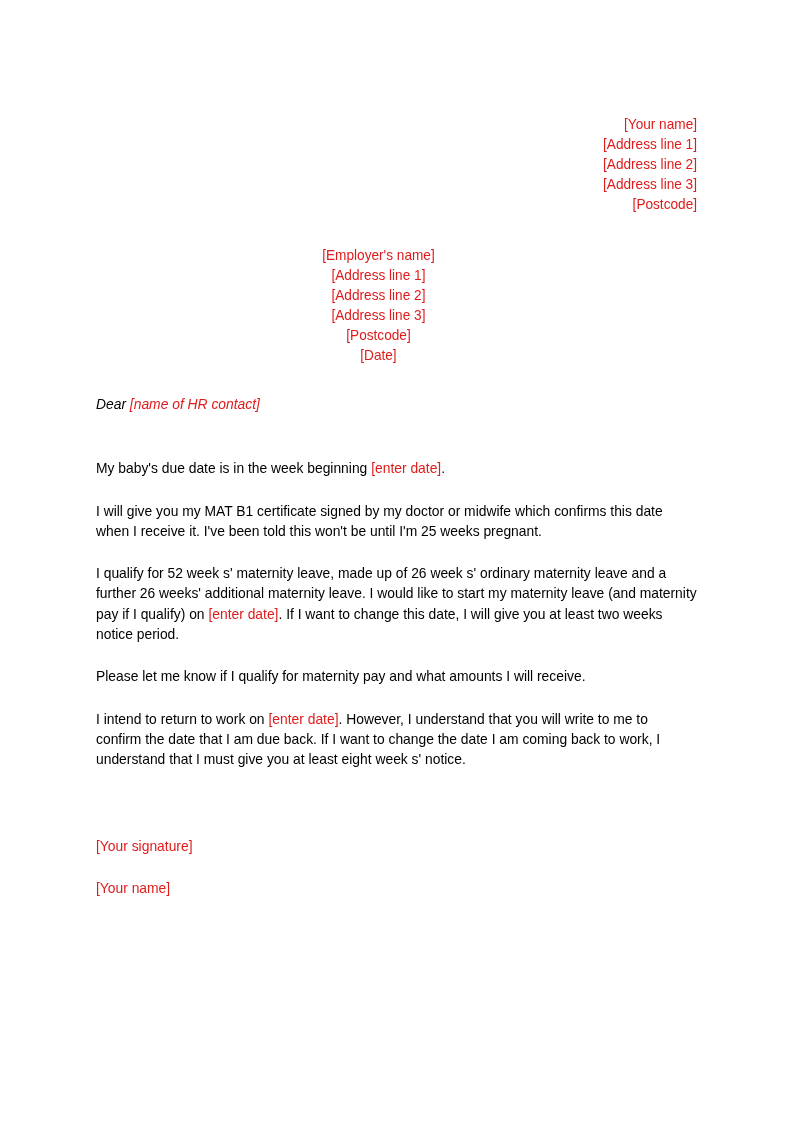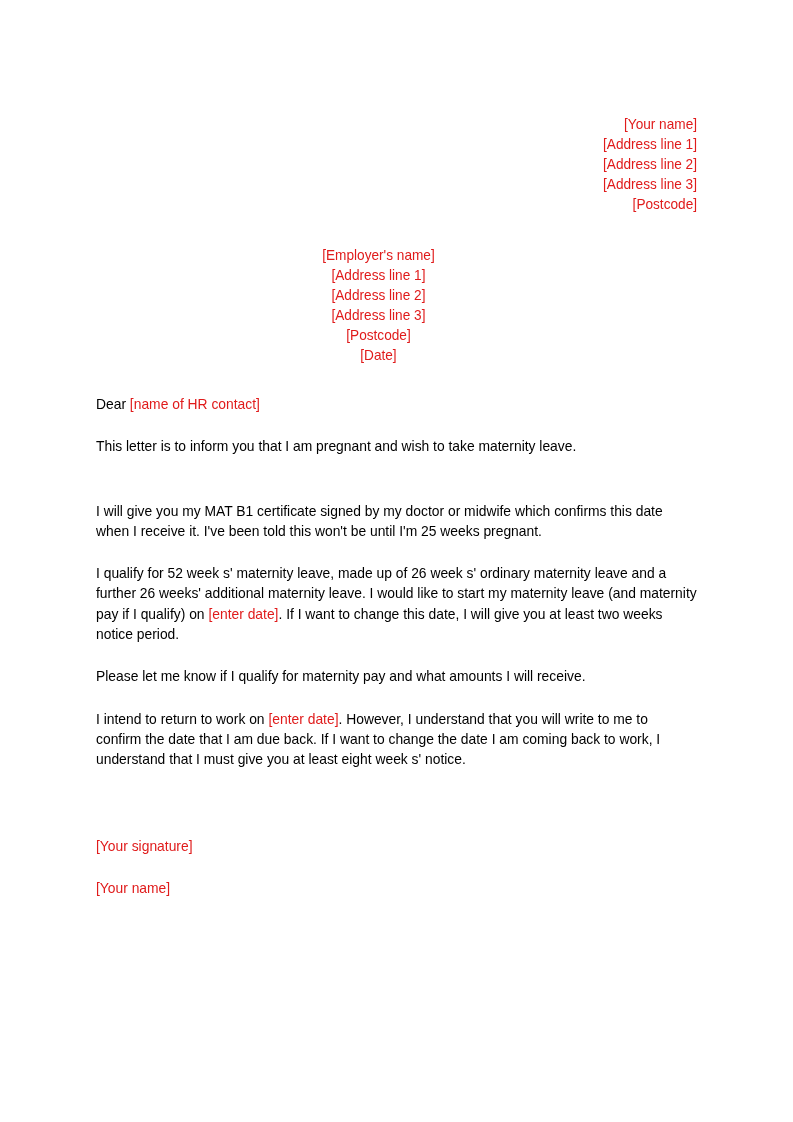--- a/index.html
+++ b/index.html
@@ -51,21 +51,21 @@
   .para {
     font-size: 14.5px;
     line-height: 20.3px;
     color: #000000;
     margin: 0;
     padding: 0;
     text-align: left;
   }
   .spacer-md { height: 22px; }
   .red { color: #e01b1b; }
-  .salutation { margin-top: 29px; }
+  .salutation { margin-top: 29px; font-style: italic; }
   .squeeze {
     display: block;
     transform: scaleX(0.955);
     transform-origin: left top;
     width: 629px;
   }
 </style>
 </head>
 <body>
 
@@ -87,25 +87,25 @@
       <div class="addr-line">[Address line 3]</div>
       <div class="addr-line">[Postcode]</div>
       <div class="addr-line">[Date]</div>
     </div>
 
     <p class="para salutation">
         <span class="squeeze"><span>Dear </span><span class="red">[name of HR contact]</span></span>
       </p>
 
     <div class="spacer-md"></div>
-    <p class="para">
-        <span class="squeeze">This letter is to inform you that I am pregnant and wish to take maternity leave.</span>
-      </p>
 
     <div class="spacer-md"></div>
+    <p class="para">
+        <span class="squeeze"><span>My baby's due date is in the week beginning </span><span class="red">[enter date]</span><span>.</span></span>
+      </p>
 
     <div class="spacer-md"></div>
     <p class="para">
         <span class="squeeze">I will give you my MAT B1 certificate signed by my doctor or midwife which confirms this date when I receive it. I've been told this won't be until I'm 25 weeks pregnant.</span>
       </p>
 
     <div class="spacer-md"></div>
     <p class="para">
         <span class="squeeze"><span>I qualify for 52 week s' maternity leave, made up of 26 week s' ordinary maternity leave and a further 26 weeks' additional maternity leave. I would like to start my maternity leave (and maternity pay if I qualify) on </span><span class="red">[enter date]</span><span>. If I want to change this date, I will give you at least two weeks notice period.</span></span>
       </p>

